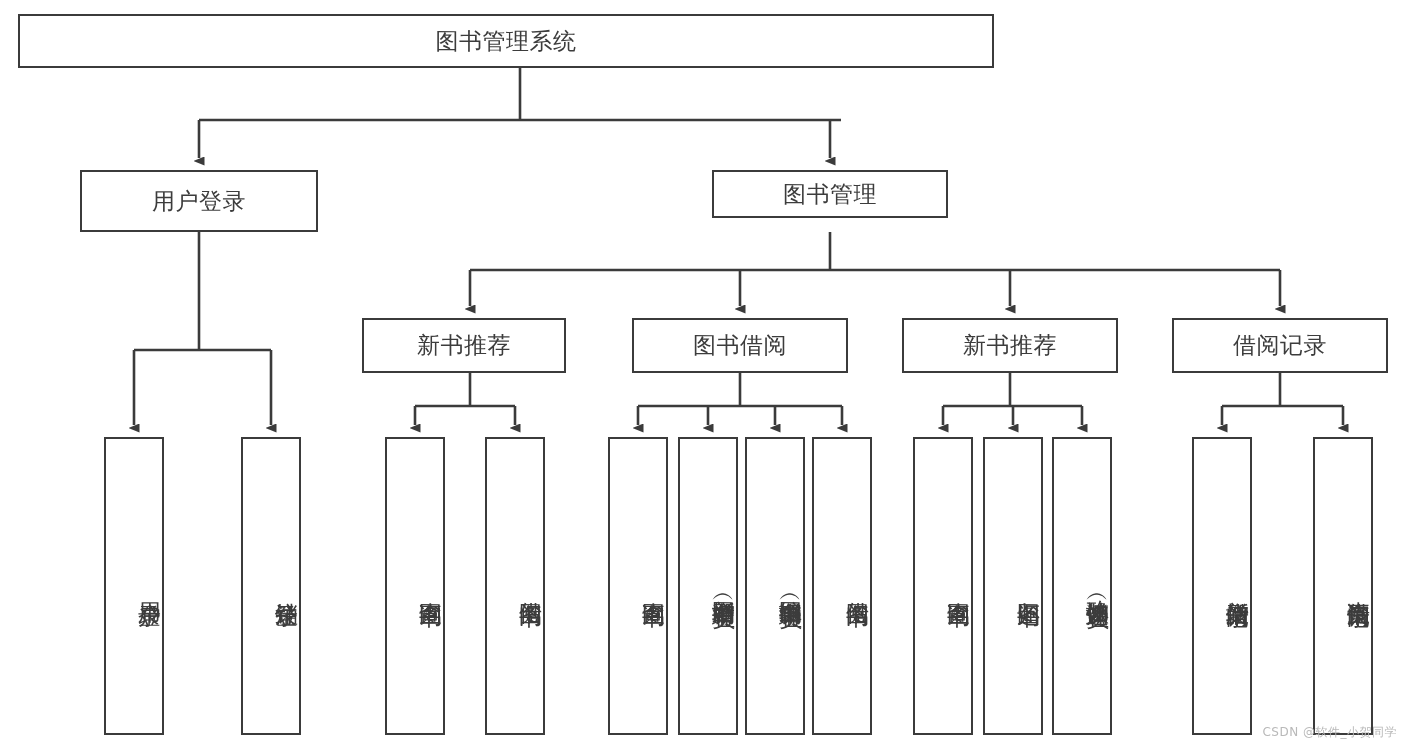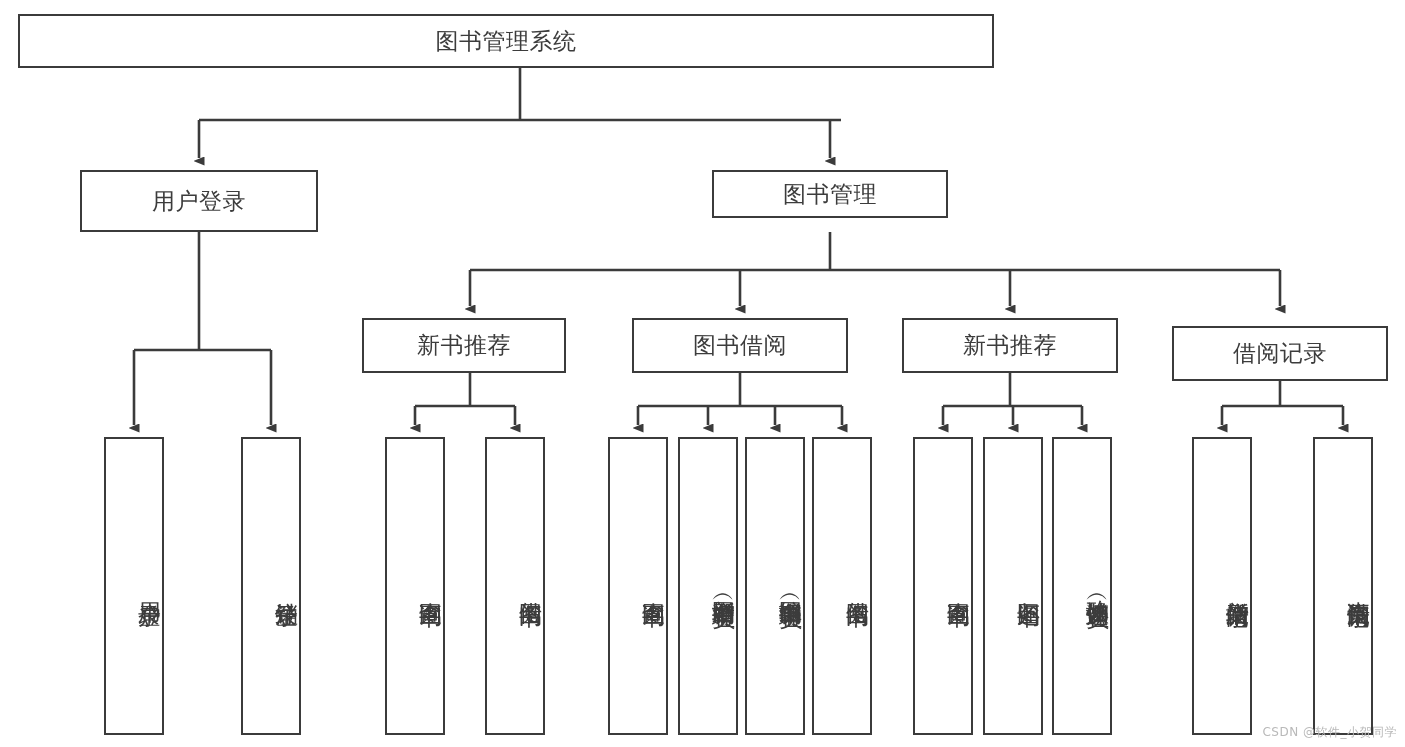--- a/index.html
+++ b/index.html
@@ -139,21 +139,21 @@
 
   <div class="node node-h" style="left: 362px; top: 318px; width: 204px; height: 55px;">
     <span>新书推荐</span>
   </div>
   <div class="node node-h" style="left: 632px; top: 318px; width: 216px; height: 55px;">
     <span>图书借阅</span>
   </div>
   <div class="node node-h" style="left: 902px; top: 318px; width: 216px; height: 55px;">
     <span>新书推荐</span>
   </div>
-  <div class="node node-h" style="left: 1172px; top: 326px; width: 216px; height: 55px;">
+  <div class="node node-h" style="left: 1172px; top: 318px; width: 216px; height: 55px;">
     <span>借阅记录</span>
   </div>
 
   <div class="node node-v" style="left: 104px; top: 437px; width: 60px; height: 298px;">
     <span class="vlabel">用户登录</span>
   </div>
   <div class="node node-v" style="left: 241px; top: 437px; width: 60px; height: 298px;">
     <span class="vlabel">注销登录</span>
   </div>
   <div class="node node-v" style="left: 385px; top: 437px; width: 60px; height: 298px;">

